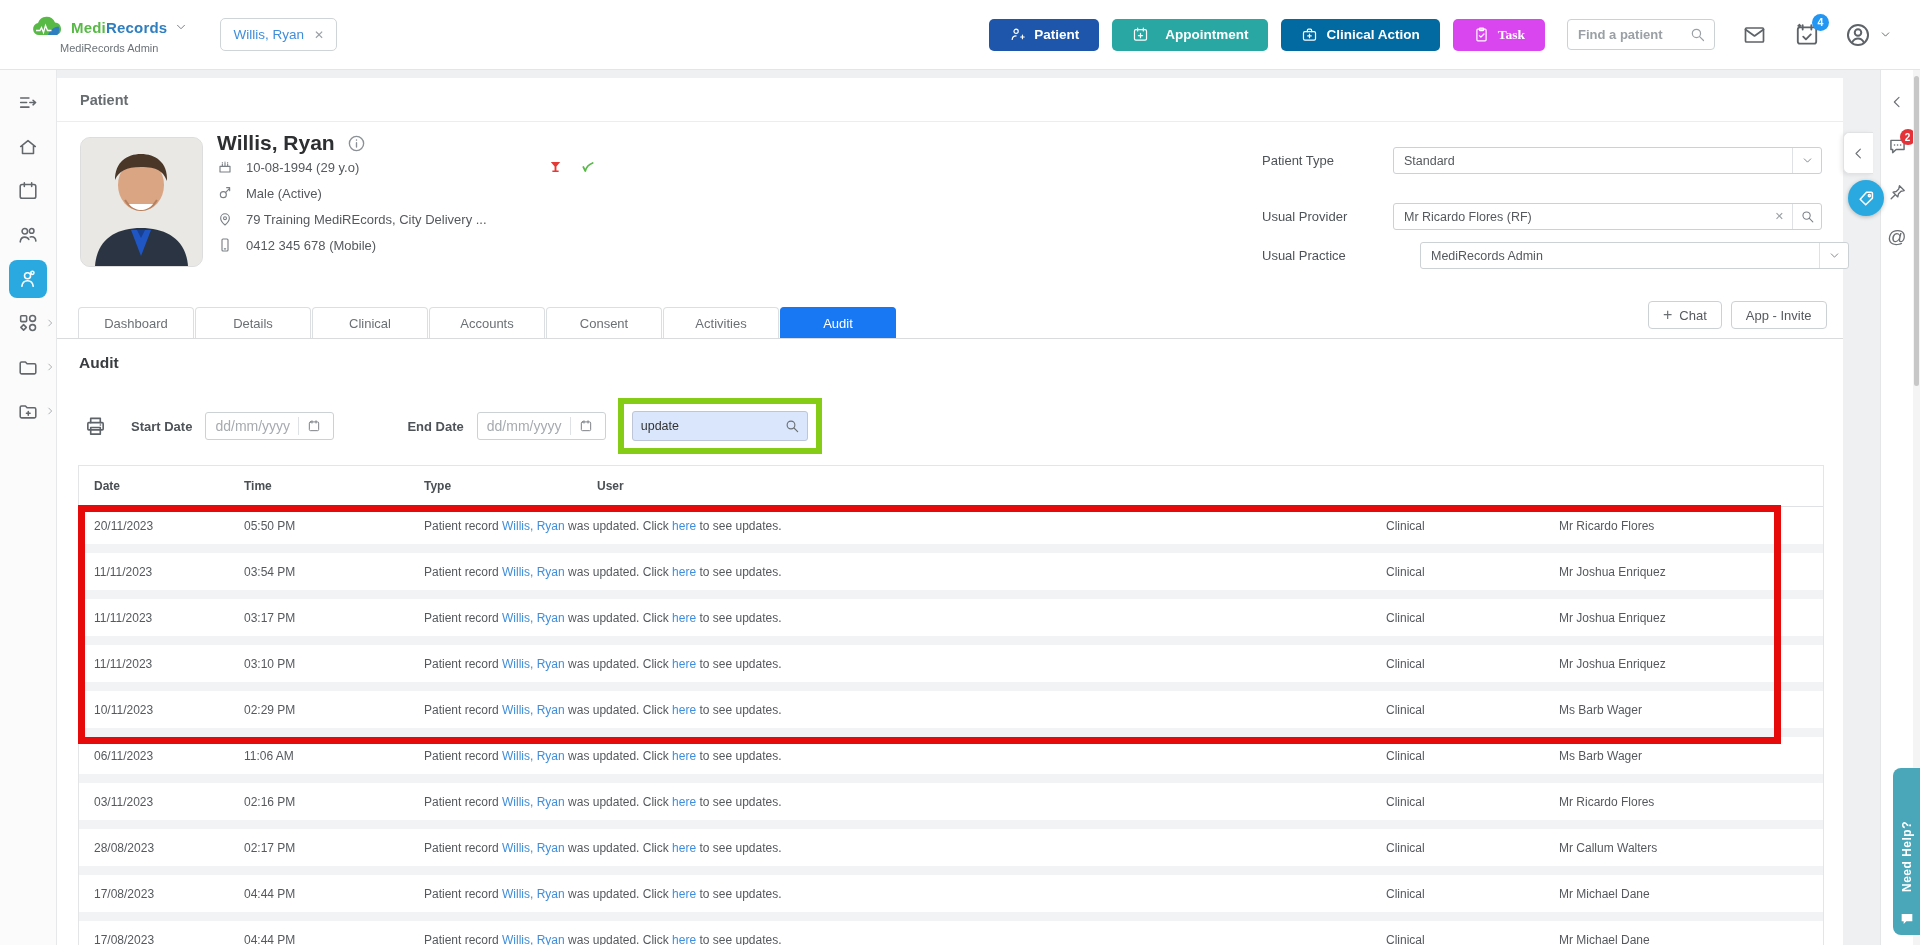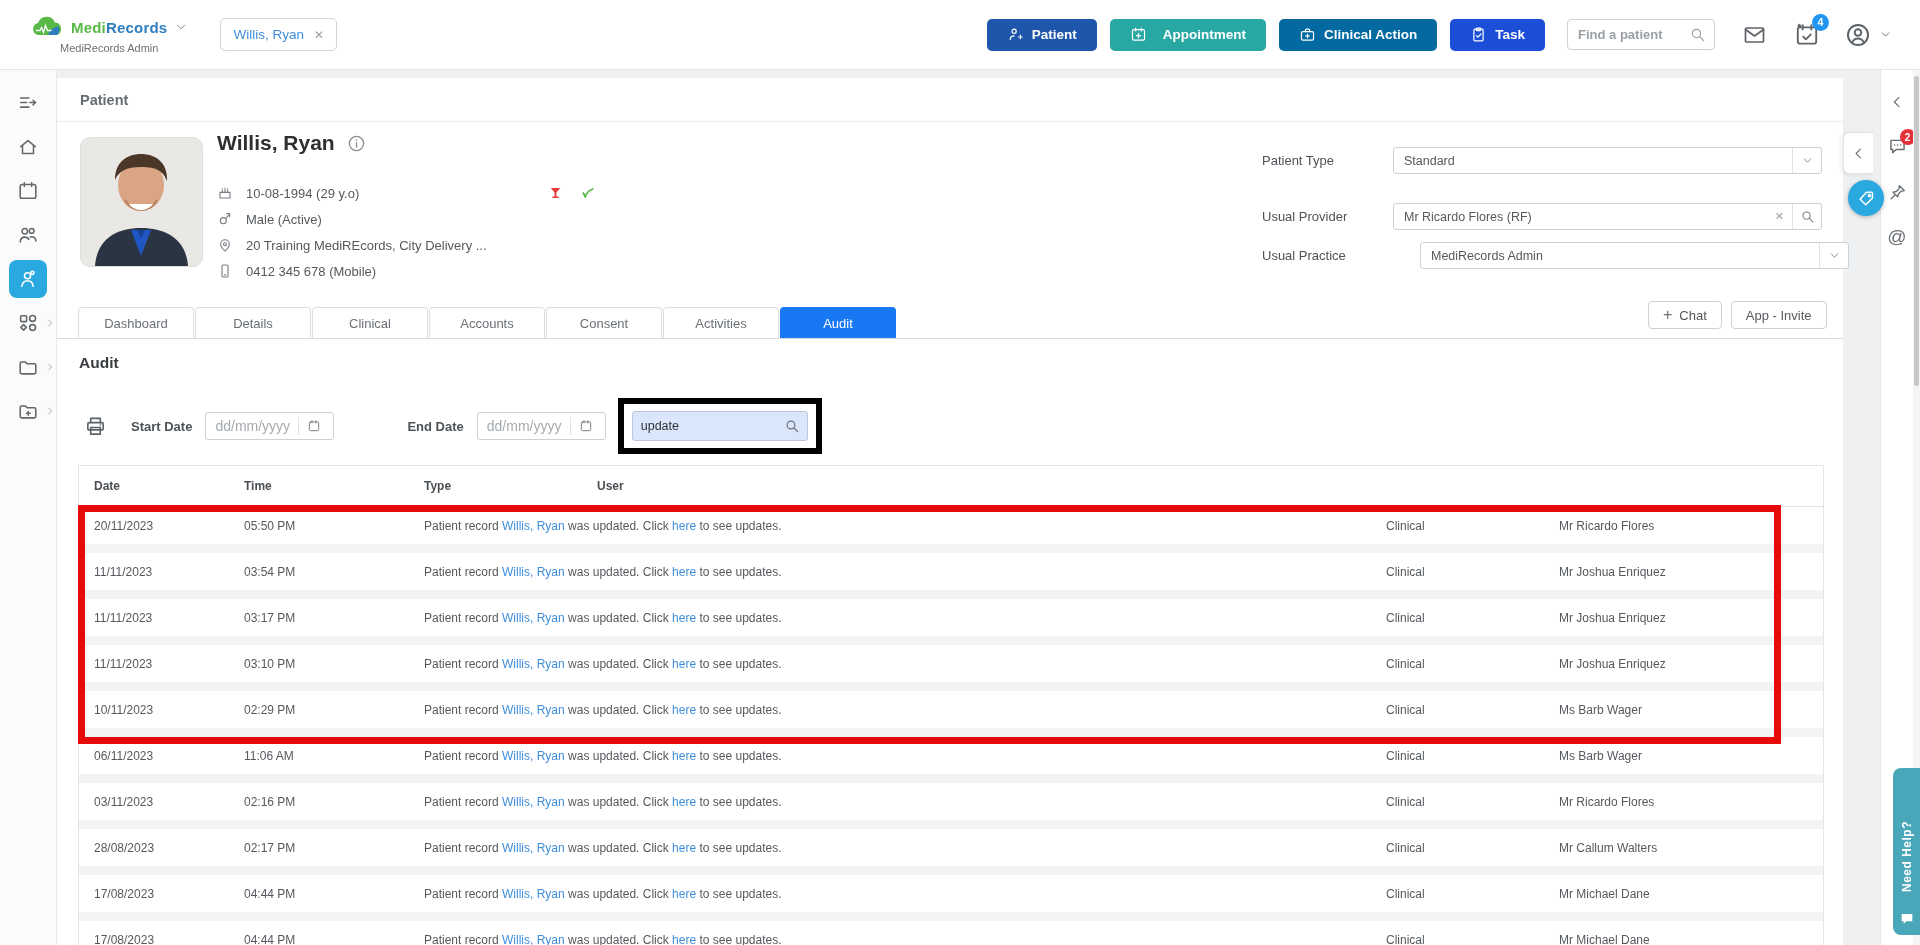--- a/index.html
+++ b/index.html
@@ -18,21 +18,21 @@
   .logo-caret { color:#7a8086; }
   .logo-sub { font-size:11px; color:#6b7278; margin-top:3px; }
   .patient-chip { margin-left:32px; height:33px; border:1px solid #cfd4d8; border-radius:5px; background:#fff; display:flex; align-items:center; gap:10px; padding:0 12px; }
   .patient-chip .chip-label { color:#3f8edc; font-size:13.5px; }
   .patient-chip .chip-close { color:#9aa0a5; font-size:12px; cursor:pointer; }
   .topbar-buttons { margin-left:auto; display:flex; gap:13px; }
   .tbtn { height:32px; border:none; border-radius:5px; color:#fff; font-weight:bold; font-size:13.5px; display:flex; align-items:center; gap:8px; padding:0 20px; font-family:inherit; cursor:pointer; }
   .tbtn.patient { background:#1d56ab; }
   .tbtn.appointment { background:#28a7a3;gap:16px; }
   .tbtn.clinical { background:#0369a1; }
-  .tbtn.task { background:#1d4ed8; }
+  .tbtn.task { background:#d946ef;font-family:Liberation Serif, serif; }
   .find-box { margin-left:22px; width:148px; height:31px; border:1px solid #ccd1d5; border-radius:4px; display:flex; align-items:center; padding:0 8px 0 10px; color:#9aa0a5; }
   .find-box input { border:none; outline:none; width:100%; font-size:13px; color:#555; font-family:inherit;font-weight:bold; }
   .find-box input::placeholder { color:#9aa0a5; }
   .top-ic { color:#5d6368; margin-left:26px; position:relative; cursor:pointer; }
   .badge { position:absolute; top:-8px; right:-9px; min-width:17px; height:17px; border-radius:9px; background:#2196f3; color:#fff; font-size:10.5px; font-weight:bold; display:flex; align-items:center; justify-content:center; padding:0 4px; }
   .profile-wrap { display:flex; align-items:center; gap:7px; margin-left:24px; color:#5d6368; cursor:pointer; }
 
   
   .left-rail { position:absolute; left:0; top:70px; width:57px; height:875px; background:#fbfbfb; border-right:1px solid #e6e8ea; z-index:30; display:flex; flex-direction:column; align-items:center; padding-top:14px; }
   .rail-item { width:38px; height:38px; margin-bottom:6px; border-radius:8px; display:flex; align-items:center; justify-content:center; color:#63686d; cursor:pointer; position:relative; }
@@ -40,21 +40,21 @@
   .rail-chev { position:absolute; right:-8px; color:#8a9095; }
 
   
   .sheet { position:absolute; left:57px; top:78px; width:1786px; height:867px; background:#fff; z-index:10; }
   .page-title-row { height:44px; border-bottom:1px solid #ebedee; display:flex; align-items:center; padding-left:23px; color:#686d71; font-size:14.5px; font-weight:bold; }
 
   .photo { position:absolute; left:23px; top:59px; width:123px; height:130px; border-radius:10px; border:1px solid #ddd; overflow:hidden; background:#e8e7e3; }
   .pname-row { position:absolute; left:160px; top:53px; display:flex; align-items:center; gap:12px; }
   .pname { font-size:21px; font-weight:bold; color:#2d2f31; }
   .info-ic { color:#8a9095; }
-  .pdetails { position:absolute; left:160px; top:102px; width:380px; }
+  .pdetails { position:absolute; left:160px; top:76px; width:380px; }
   .pline { display:flex; align-items:center; gap:12px; height:26px; font-size:13px; color:#55595d; }
   .pline .pic { color:#7a8086; width:17px; }
   .pline .flags { margin-left:auto; display:flex; gap:18px; align-items:center; }
   .frow { position:absolute; left:0; display:flex; align-items:center; }
   .flabel { width:131px; font-size:13px; color:#4d5358; }
   .field { width:429px; height:27px; border:1px solid #ccd1d5; border-radius:3px; background:#fff; display:flex; align-items:center; font-size:12.5px; color:#55595d; overflow:hidden; }
   .field .fval { padding-left:10px; flex:1; }
   .field .fsep { width:1px; height:100%; background:#dfe2e4; }
   .field .fbtn { width:28px; height:100%; display:flex; align-items:center; justify-content:center; color:#7a8086; cursor:pointer; }
   .field .fclear { color:#9aa0a5; font-size:11px; padding:0 8px; cursor:pointer; }
@@ -69,21 +69,21 @@
 
   .filter-row { position:absolute; left:27px; top:333px; height:30px; display:flex; align-items:center; }
   .print-ic { color:#5d6368; cursor:pointer; }
   .flt-label { font-size:13px; font-weight:bold; color:#4d5358; margin-left:24px; }
   .date-input { margin-left:13px; width:129px; height:28px; border:1px solid #ccd1d5; border-radius:3px; display:flex; align-items:center; overflow:hidden; }
   .date-input input { border:none; outline:none; width:92px; padding-left:9px; font-size:14px; color:#737373; font-family:inherit; }
   .date-input input::placeholder { color:#a6abaf; }
   .di-sep { width:1px; height:18px; background:#dfe2e4; }
   .di-cal { width:30px; display:flex; justify-content:center; color:#7a8086; cursor:pointer; }
   .gap-end { margin-left:73px; }
-  .search-annot { margin-left:12px; border:6px solid #000000; padding:7px 8px; }
+  .search-annot { margin-left:12px; border:6px solid #84cc16; padding:7px 8px; }
   .audit-search { width:176px; height:30px; border:1px solid #bcc6d8; border-radius:3px; background:#d9e6fb; display:flex; align-items:center; overflow:hidden; }
   .audit-search input { border:none; outline:none; background:transparent; width:140px; padding-left:8px; font-size:12.5px; color:#333; font-family:inherit; }
   .audit-search .as-ic { margin-left:auto; padding-right:7px; color:#6b7075; cursor:pointer; }
 
   .atable { position:absolute; left:21px; top:387px; width:1746px; border:1px solid #e3e5e7; border-bottom:none; }
   .thead { height:41px; background:#fff; border-bottom:1px solid #dfe2e4; display:flex; align-items:center; font-size:12px; font-weight:bold; color:#4a4f54; }
   .trow { height:46px; background:#fff; border-bottom:9px solid #f2f3f4; display:flex; align-items:center; font-size:12px; color:#55595d; }
   .td,.th { padding-left:0; }
   .c1 { width:165px; padding-left:15px; }
   .c2 { width:180px; }
@@ -342,21 +342,21 @@
         </span>
       <span>Male (Active)</span>
     </div>
     <div class="pline">
       <span class="pic">
           <svg class="ic" width="16" height="16" viewBox="0 0 24 24">
             <path d="M12 21s-6.5-5.6-6.5-10.3A6.5 6.5 0 0112 4.2a6.5 6.5 0 016.5 6.5C18.5 15.4 12 21 12 21z"></path>
             <circle cx="12" cy="10.8" r="2.2"></circle>
           </svg>
         </span>
-      <span>20 Training MediREcords, City Delivery ...</span>
+      <span>79 Training MediREcords, City Delivery ...</span>
     </div>
     <div class="pline">
       <span class="pic">
           <svg class="ic" width="16" height="16" viewBox="0 0 24 24">
             <rect x="7.5" y="3" width="9" height="18" rx="1.5"></rect>
             <path d="M11 17.8h2"></path>
           </svg>
         </span>
       <span>0412 345 678 (Mobile)</span>
     </div>

